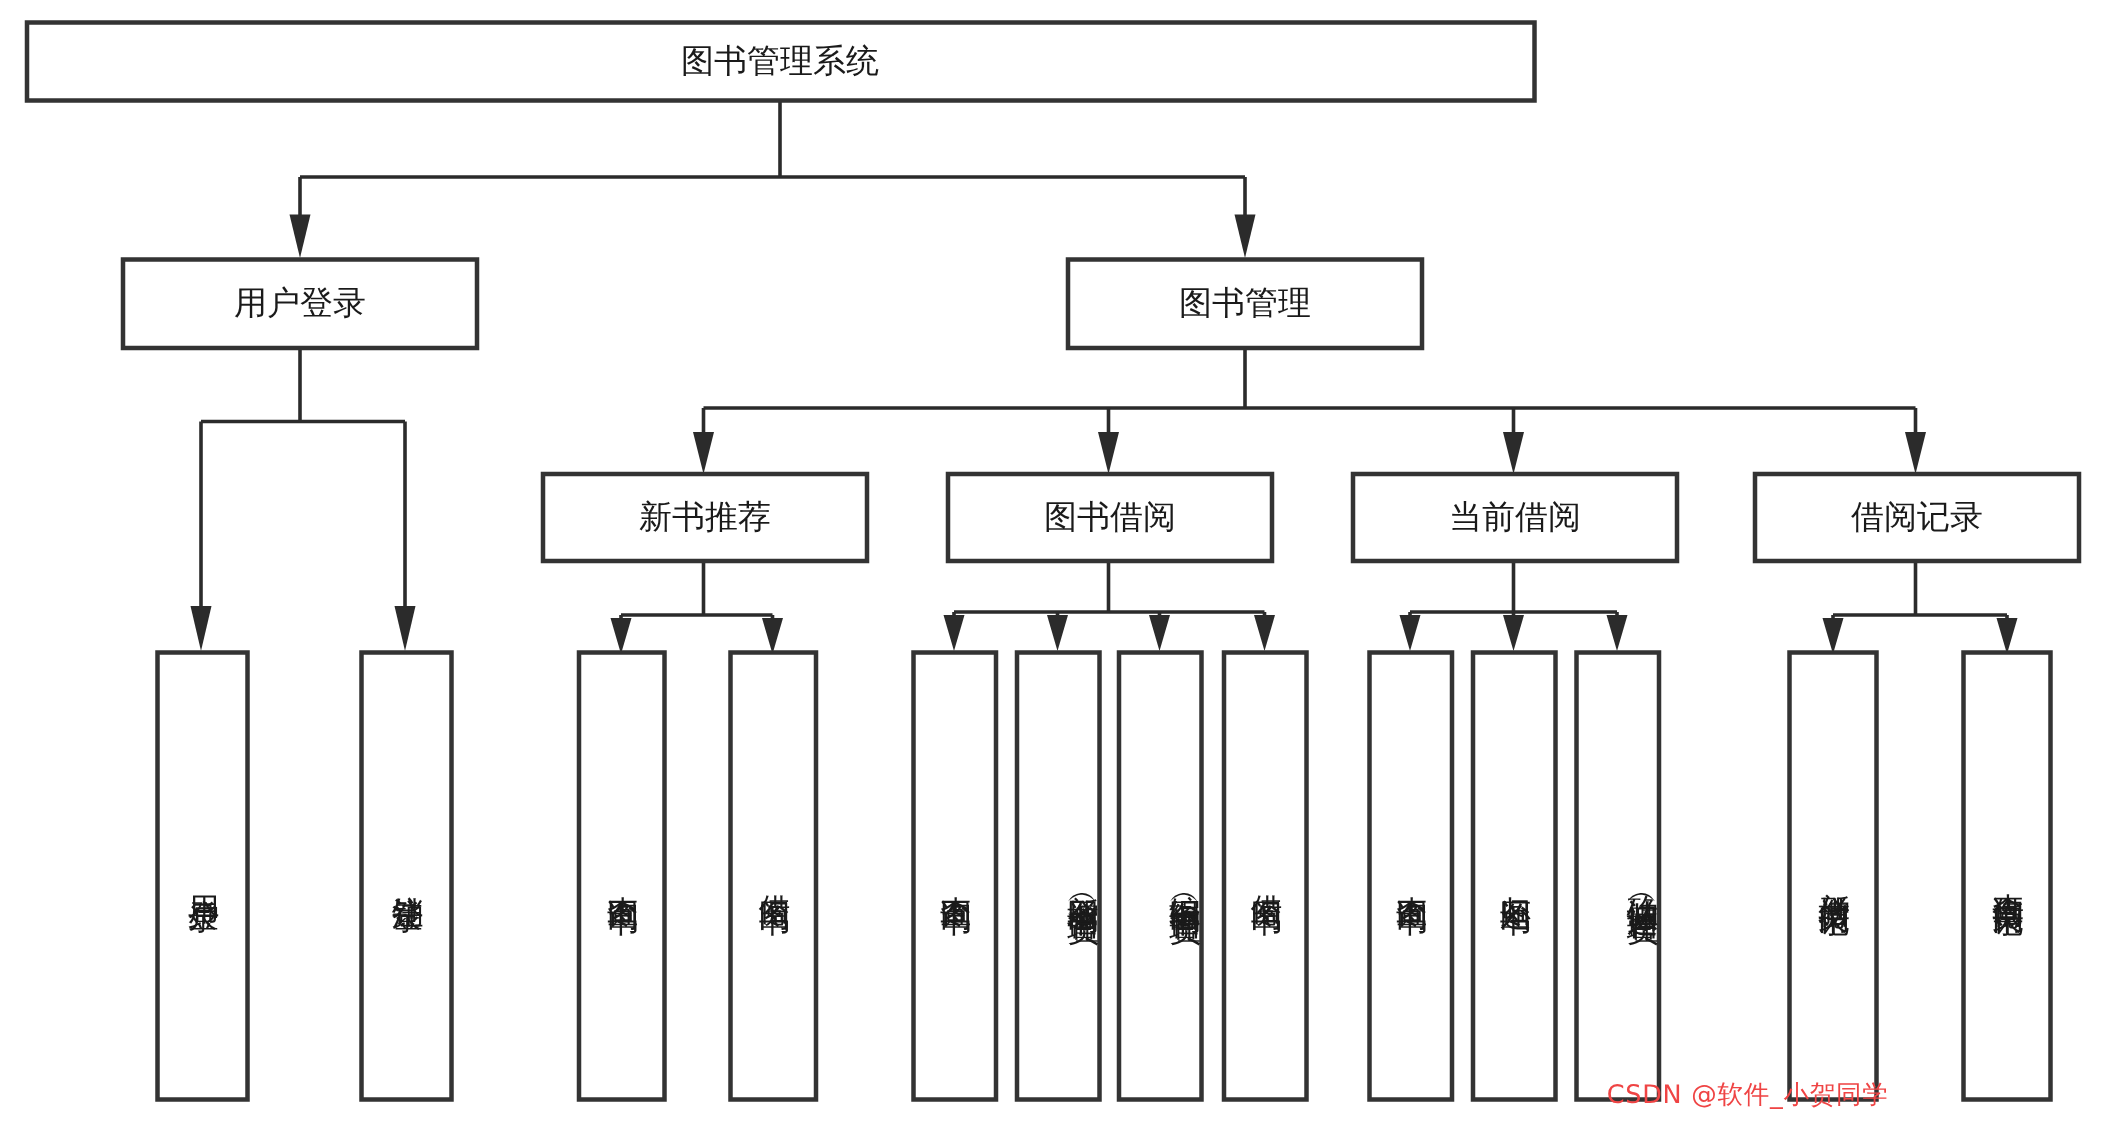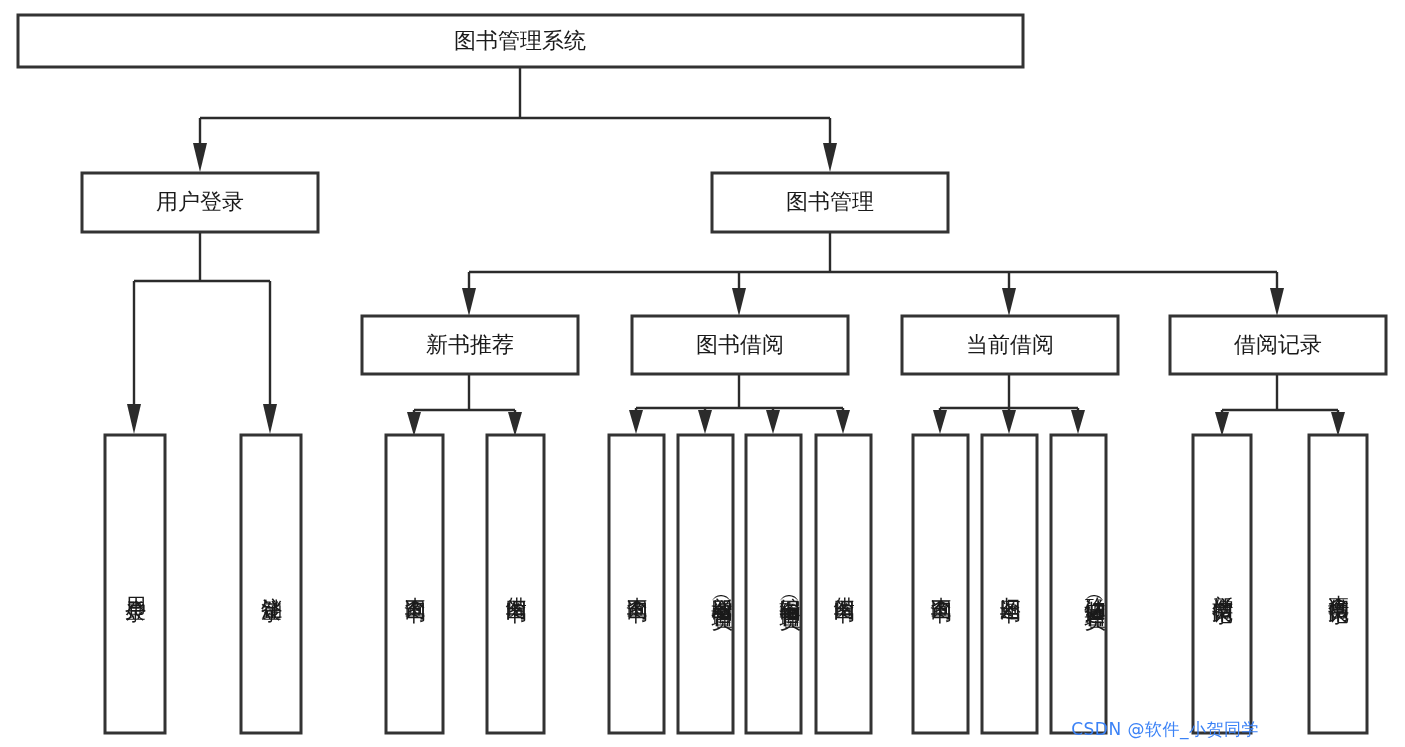--- a/index.html
+++ b/index.html
@@ -65,21 +65,21 @@
     color: #1a1a1a;
     white-space: nowrap;
     pointer-events: none;
   }
   #watermark {
     position: absolute;
     right: 8px;
     bottom: 6px;
     font-family: "DejaVu Sans", "Liberation Sans", sans-serif;
     font-size: 17px;
-    color: #3b82f6;
+    color: #ef4444;
     letter-spacing: 0.5px;
     user-select: none;
   }
 </style>
 </head>
 <body>
 
 <div id="diagram-root">
 
   <svg class="flow" viewBox="0 0 1405 747" xmlns="http://www.w3.org/2000/svg">

